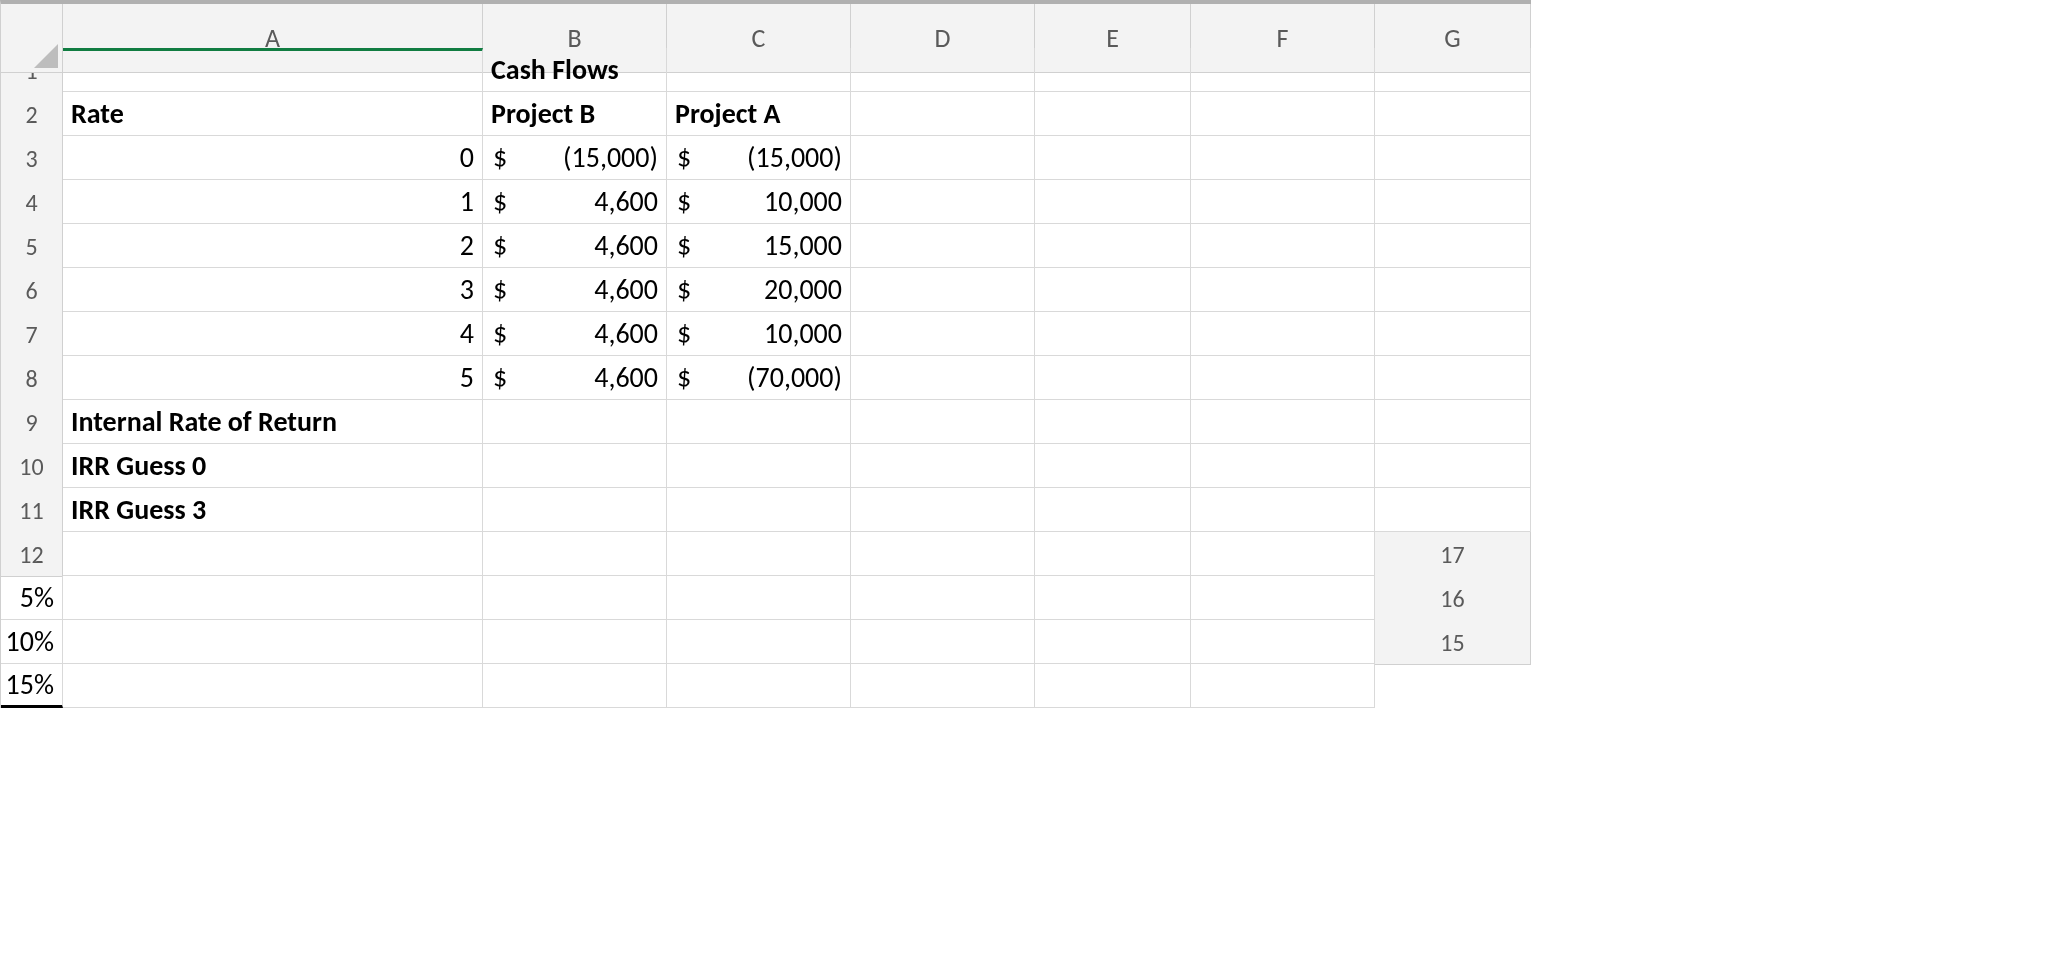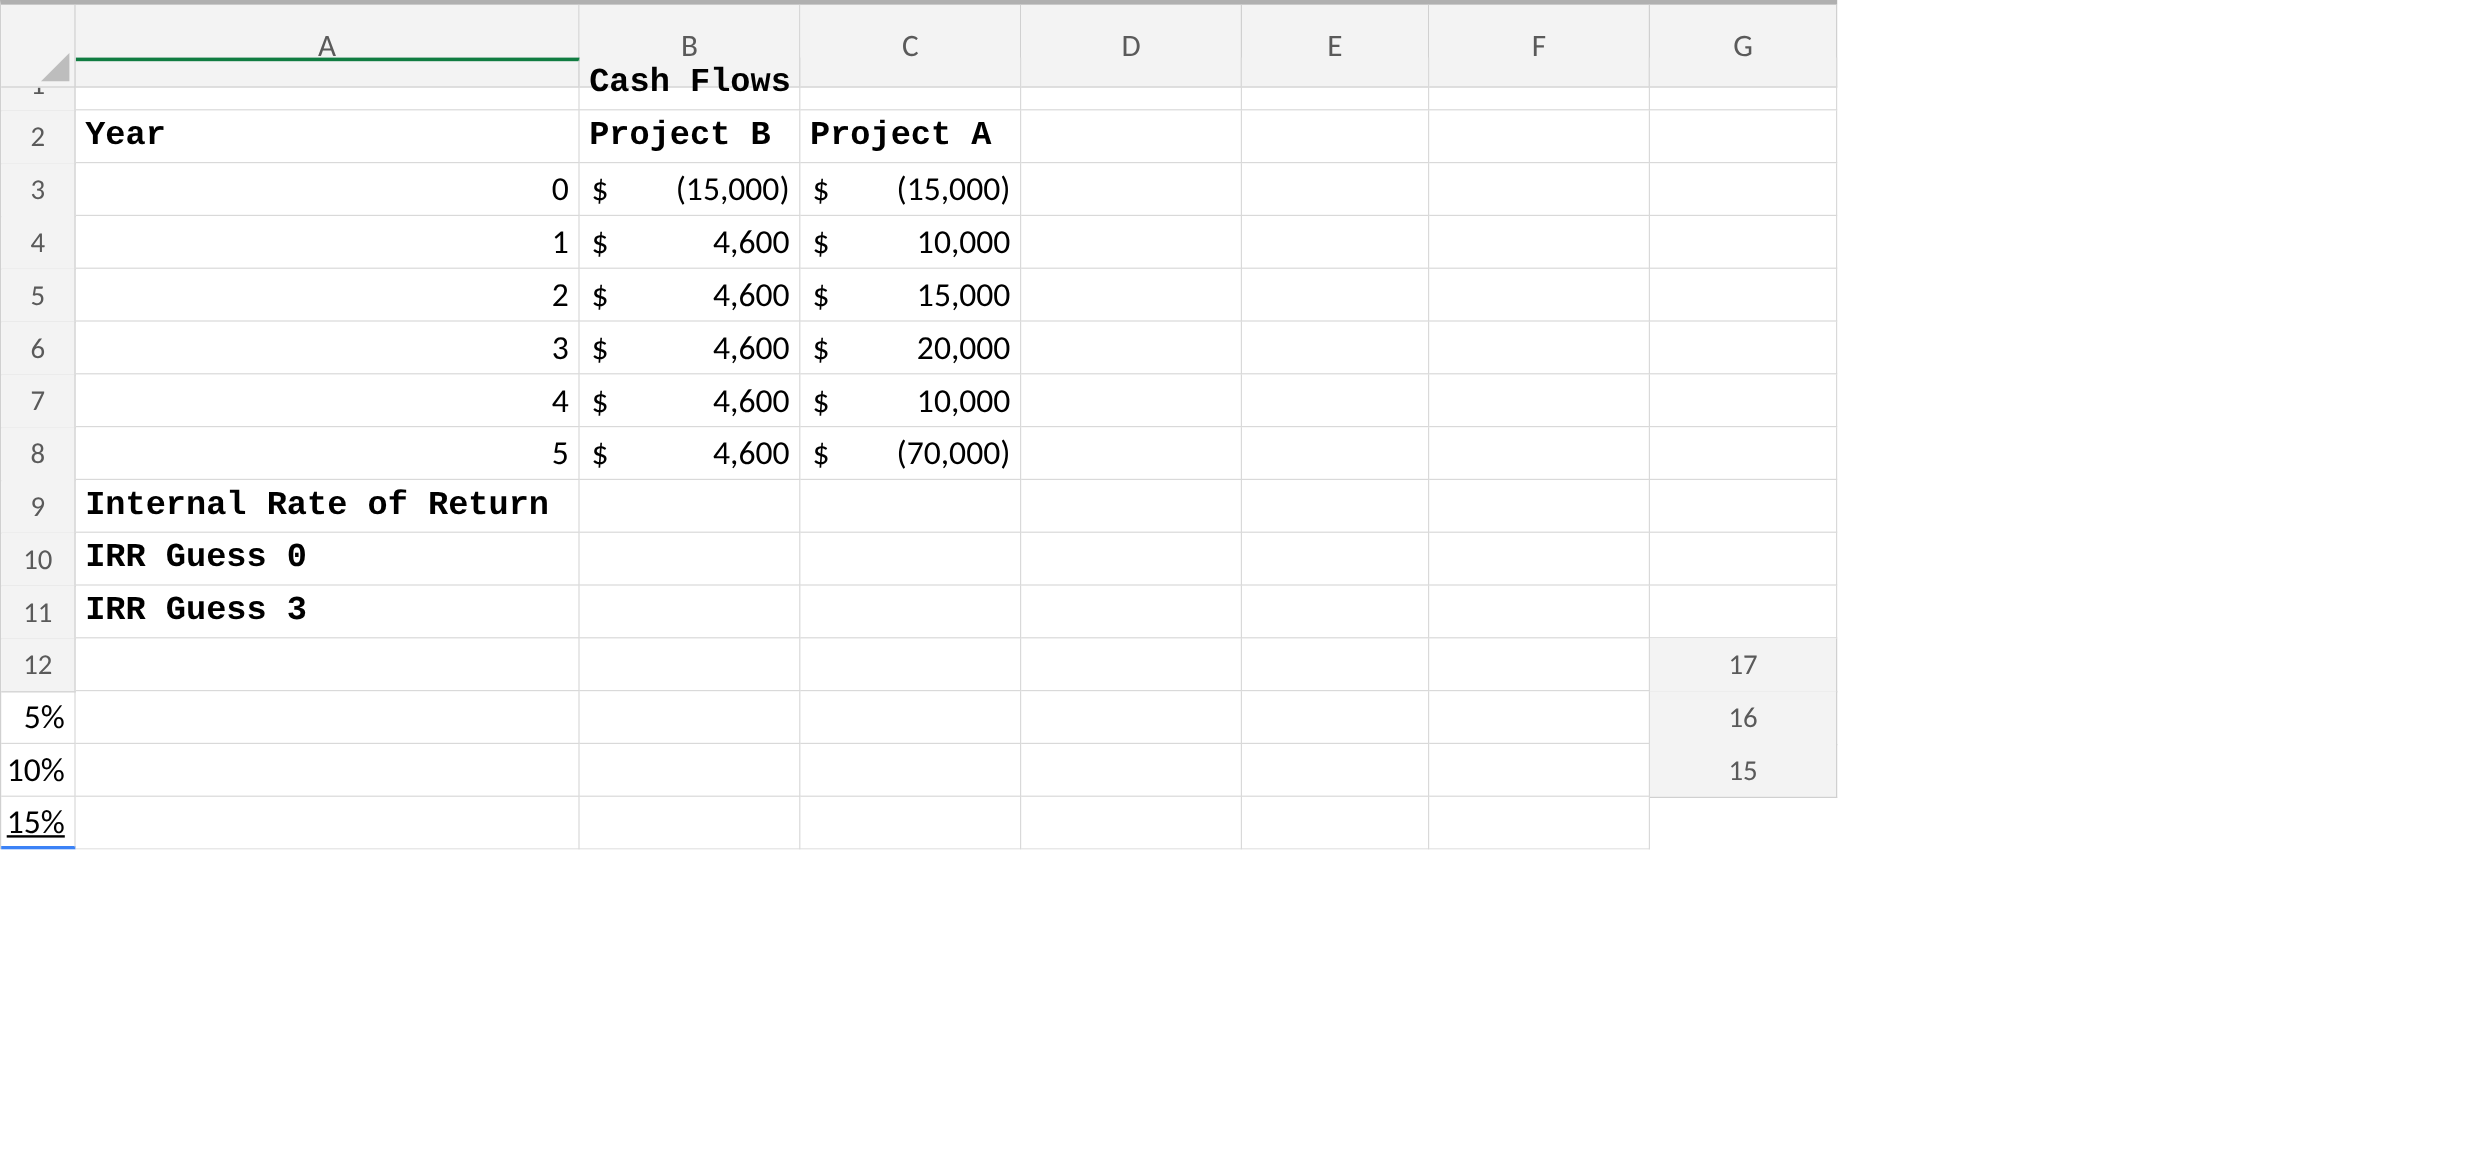--- a/index.html
+++ b/index.html
@@ -53,33 +53,33 @@
     border-right: 1px solid #d9d9d9;
     border-bottom: 1px solid #d9d9d9;
     display: flex;
     align-items: center;
     padding: 0 8px;
     height: 44px;
     box-sizing: border-box;
     white-space: nowrap;
     overflow: hidden;
   }
-  .bold { font-weight: 700; font-family: Liberation Mono, monospace; }
+  .bold { font-weight: 700; }
   .right { justify-content: flex-end; }
   .left  { justify-content: flex-start; }
   
   .acct {
     justify-content: space-between;
   }
   .acct .cur { padding-left: 2px; }
   .acct .num { text-align: center; }
   
   .colA-top { border-top: 3px solid #107c41; }
   
-  .sel-bottom { border-bottom: 3px solid #3b82f6; text-decoration: underline; }
+  .sel-bottom { border-bottom: 3px solid #000000; }
 </style>
 </head>
 <body>
 
 <div class="sheet">
 
   <div class="corner">
     <svg width="24" height="24">
       <polygon points="24,0 24,24 0,24" fill="#bdbdbd"></polygon>
     </svg>
@@ -95,21 +95,21 @@
   <div class="rcell">1</div>
   <div class="cell colA-top left"></div>
   <div class="cell bold left">Cash Flows</div>
   <div class="cell"></div>
   <div class="cell"></div>
   <div class="cell"></div>
   <div class="cell"></div>
   <div class="cell"></div>
 
   <div class="rcell">2</div>
-  <div class="cell bold left">Year</div>
+  <div class="cell bold left">Rate</div>
   <div class="cell bold left">Project B</div>
   <div class="cell bold left">Project A</div>
   <div class="cell"></div>
   <div class="cell"></div>
   <div class="cell"></div>
   <div class="cell"></div>
 
   <div class="rcell">3</div>
   <div class="cell right">0</div>
   <div class="cell acct">

